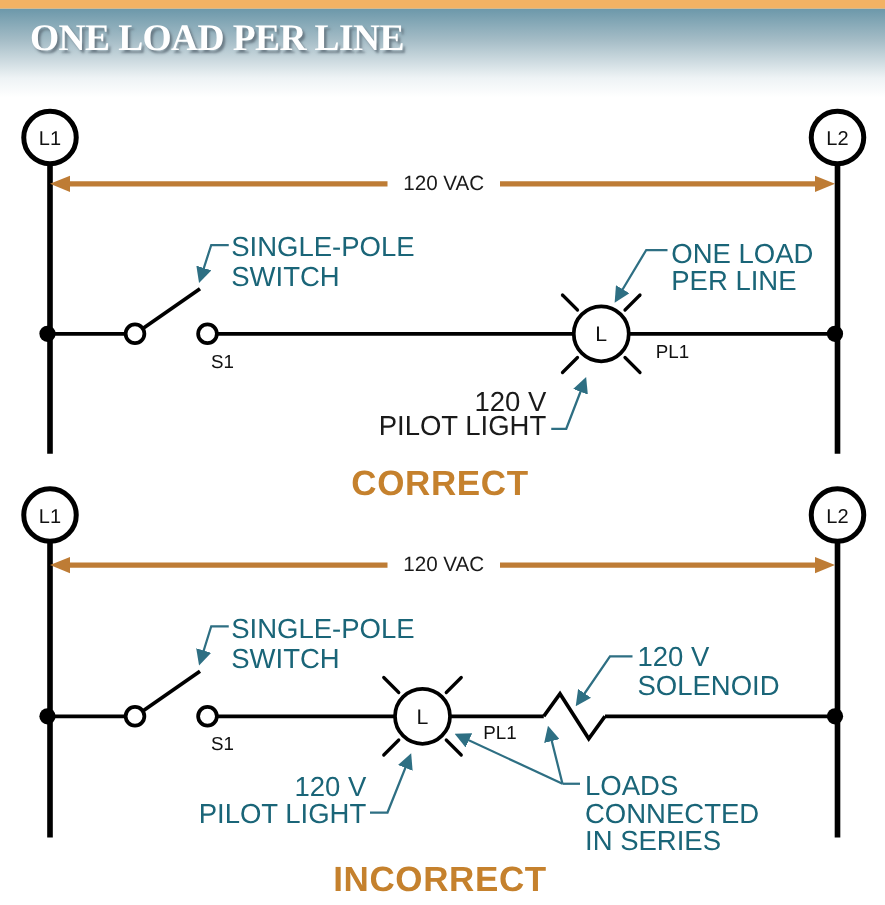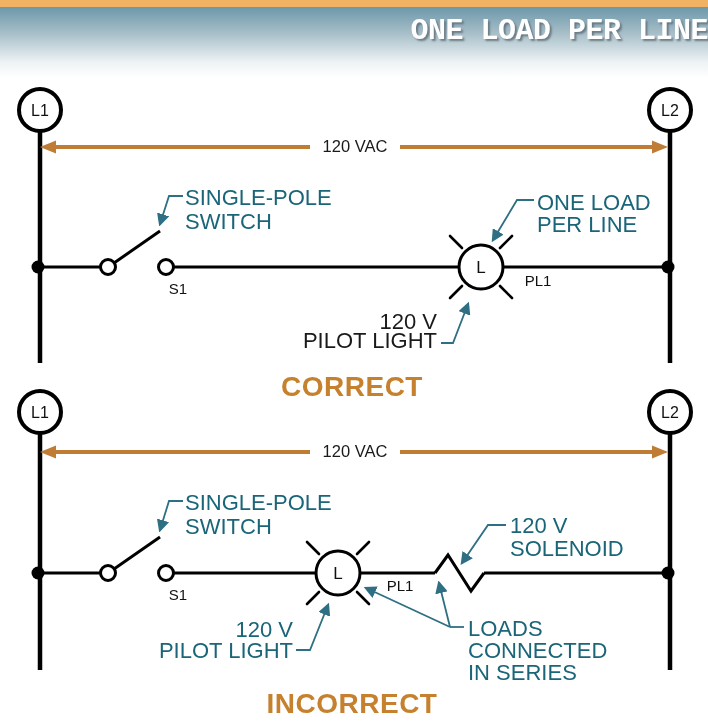--- a/index.html
+++ b/index.html
@@ -1,20 +1,20 @@
 <!DOCTYPE html>
 <html><head>
 <meta charset="utf-8">
 <style>
   html,body{margin:0;padding:0;background:#ffffff;}
   .page{width:708px;height:724px;background:#ffffff;overflow:hidden;font-family:"Liberation Sans",sans-serif;}
   .strip{height:7px;background:#F2B264;}
   .banner{height:71px;background:linear-gradient(180deg,#6C98AA 0%,#A4BCC6 35%,#EEF3F5 78%,#FFFFFF 100%);}
   .title{margin:0;padding:8px 0 0 24px;font-size:30px;line-height:32px;font-weight:900;letter-spacing:-0.5px;color:#FFFFFF;
-         text-shadow:2px 2px 2px rgba(96,112,122,0.85);font-family:Liberation Mono, monospace;text-align:right;}
+         text-shadow:2px 2px 2px rgba(96,112,122,0.85);font-family:Liberation Serif, serif;}
   svg text{font-family:"Liberation Sans",sans-serif;}
   .wire{stroke:#000;stroke-width:3;fill:none;}
   .rail{stroke:#000;stroke-width:4.5;}
   .terminal{fill:#fff;stroke:#000;stroke-width:4;}
   .contact{fill:#fff;stroke:#000;stroke-width:3;}
   .node{fill:#000;stroke:none;}
   .ray{stroke:#000;stroke-width:2.6;stroke-linecap:round;}
   .zig{stroke:#000;stroke-width:3;fill:none;stroke-linejoin:miter;}
   .vacline{stroke:#BE7C35;stroke-width:4.2;}
   .vachead{fill:#BE7C35;stroke:none;}

